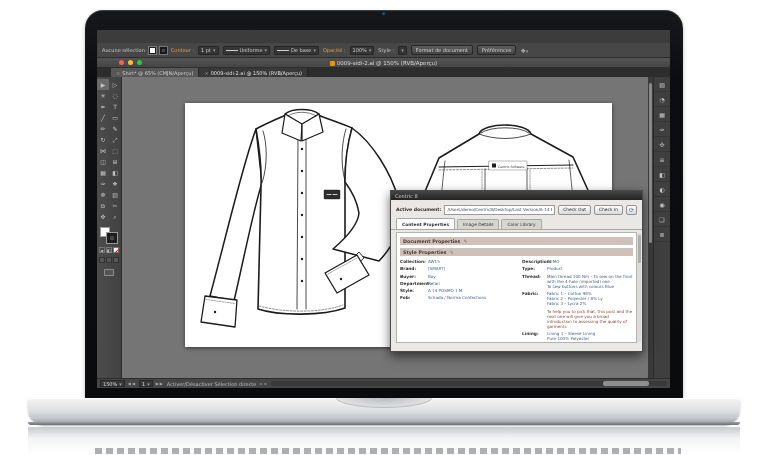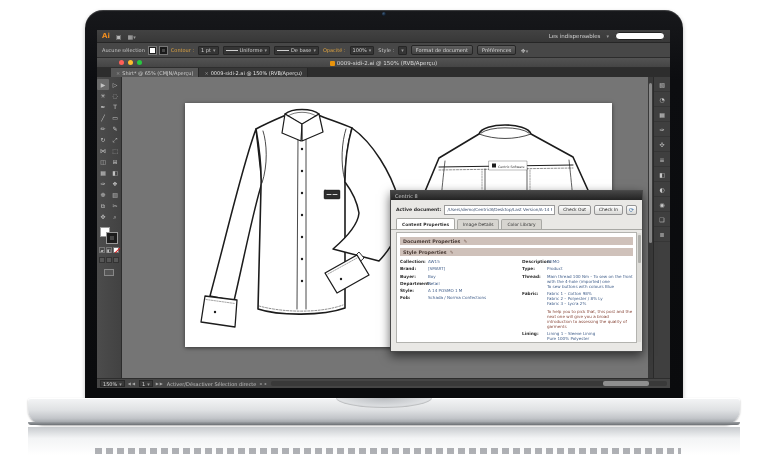--- a/index.html
+++ b/index.html
@@ -134,29 +134,20 @@
 </head>
 <body>
 
 <div class="stage">
 
   <div class="bezel"></div>
   <div class="webcam"></div>
 
   <div class="screen">
 
-    <div class="appbar">
-      <span class="ai-logo">Ai</span>
-      <span class="appbar-icon">▣</span>
-      <span class="appbar-icon"><span>▦</span><span class="caret">▾</span></span>
-      <span class="spacer"></span>
-      <span class="workspace">Les indispensables</span>
-      <span class="caret">▾</span>
-      <input class="search-box" style="">
-    </div>
 
     <div class="optionsbar">
       <span>Aucune sélection</span>
       <span class="swatch-fill"></span>
       <span class="swatch-stroke"></span>
       <span class="o-label">Contour :</span>
       <span class="dd">
           <span>1 pt</span>
           <span class="caret">▾</span>
         </span>

